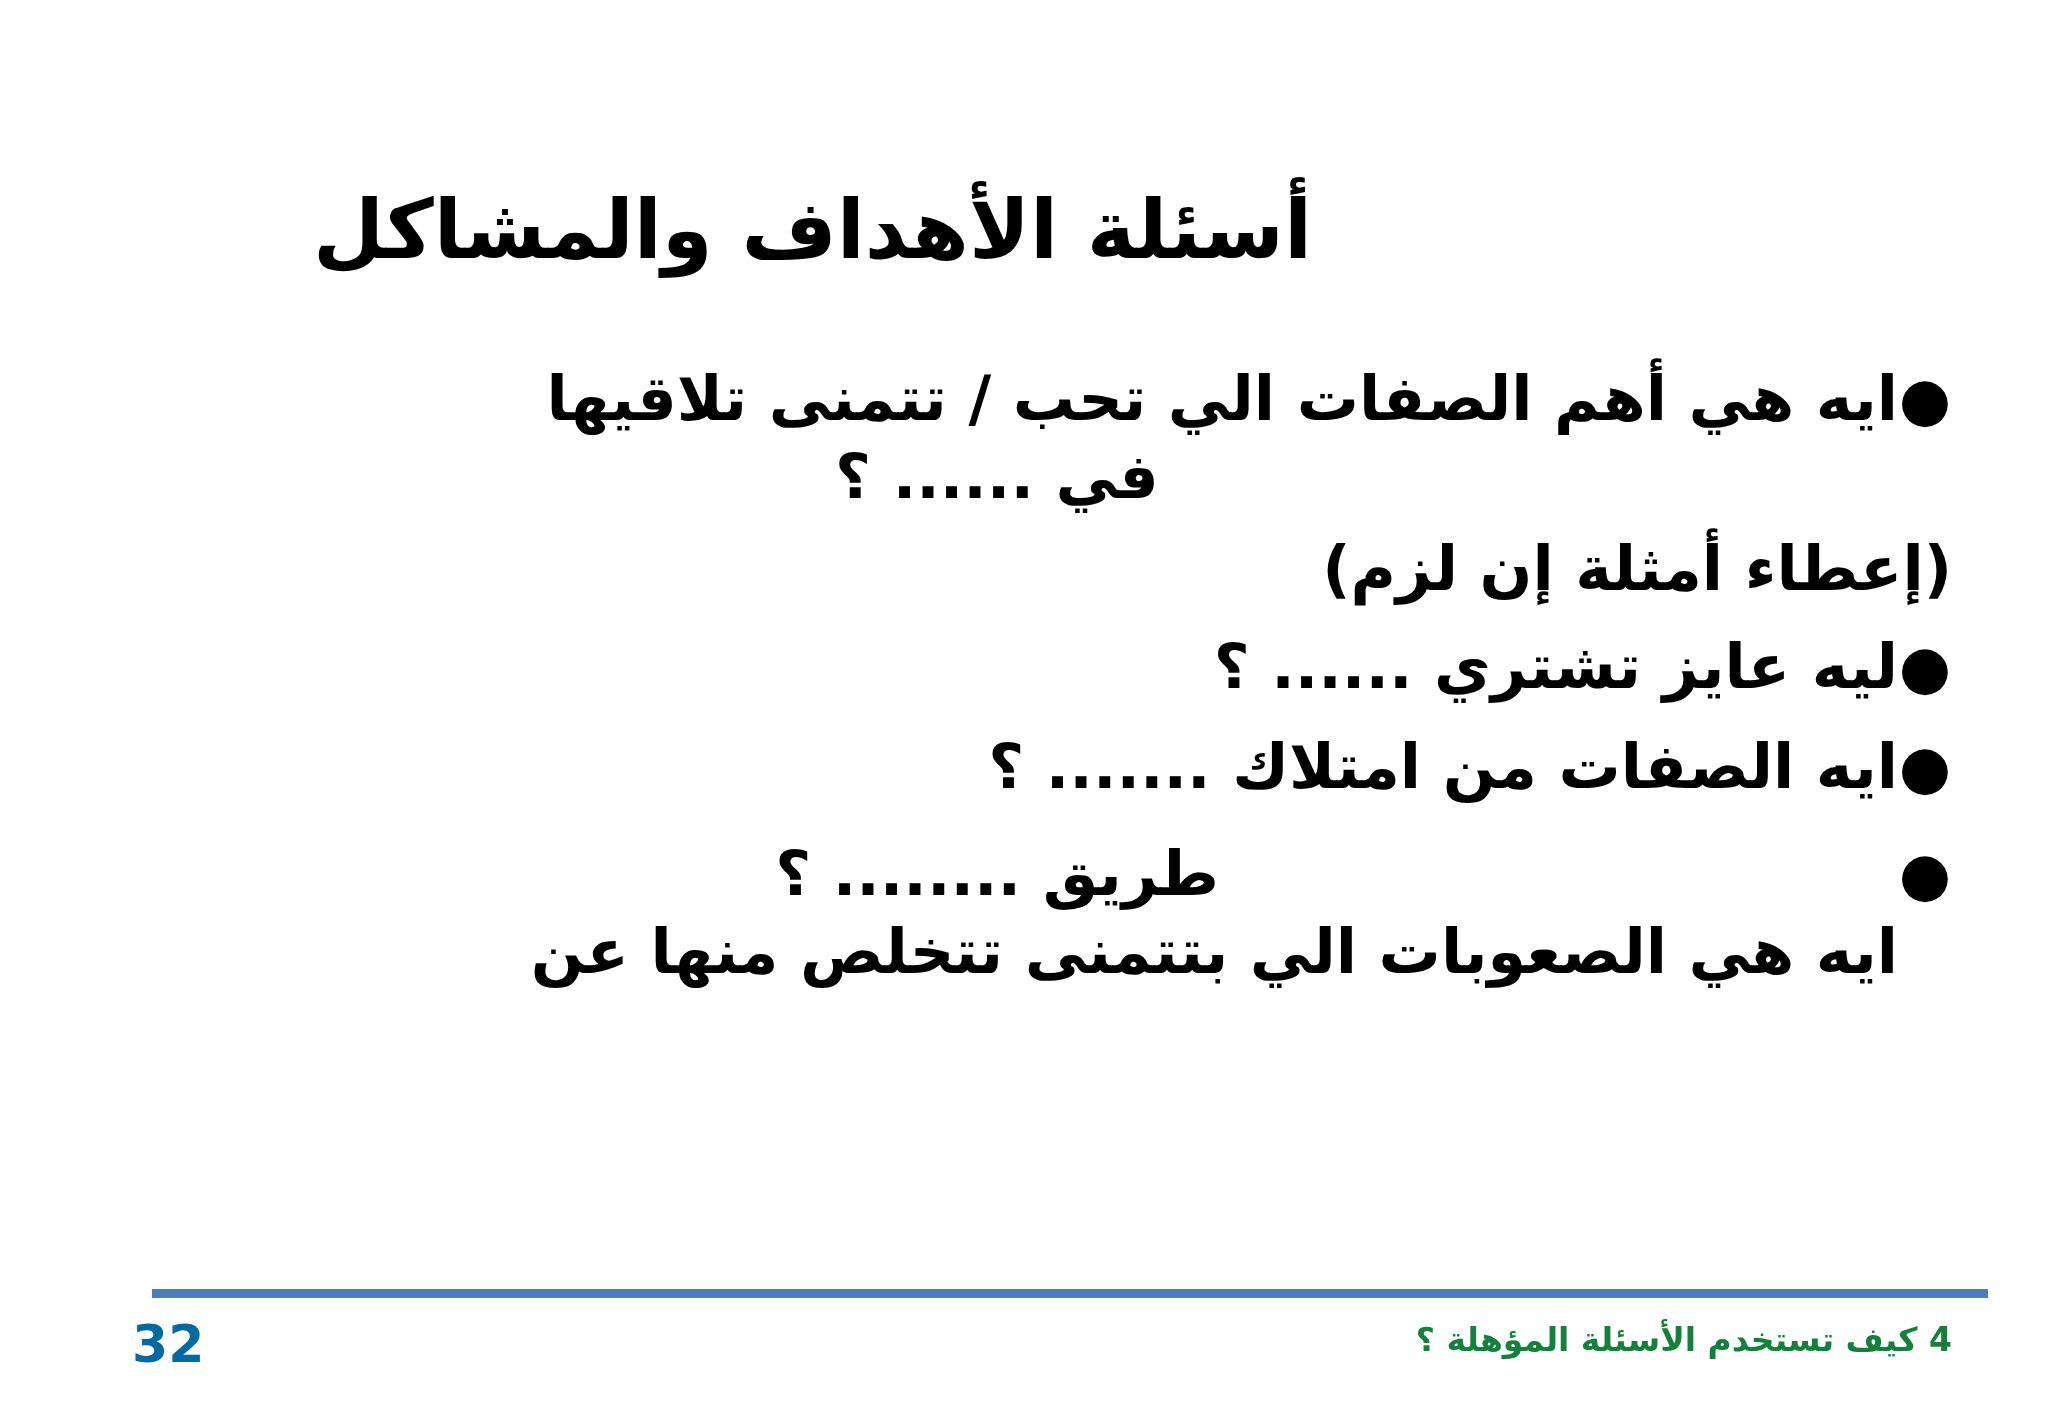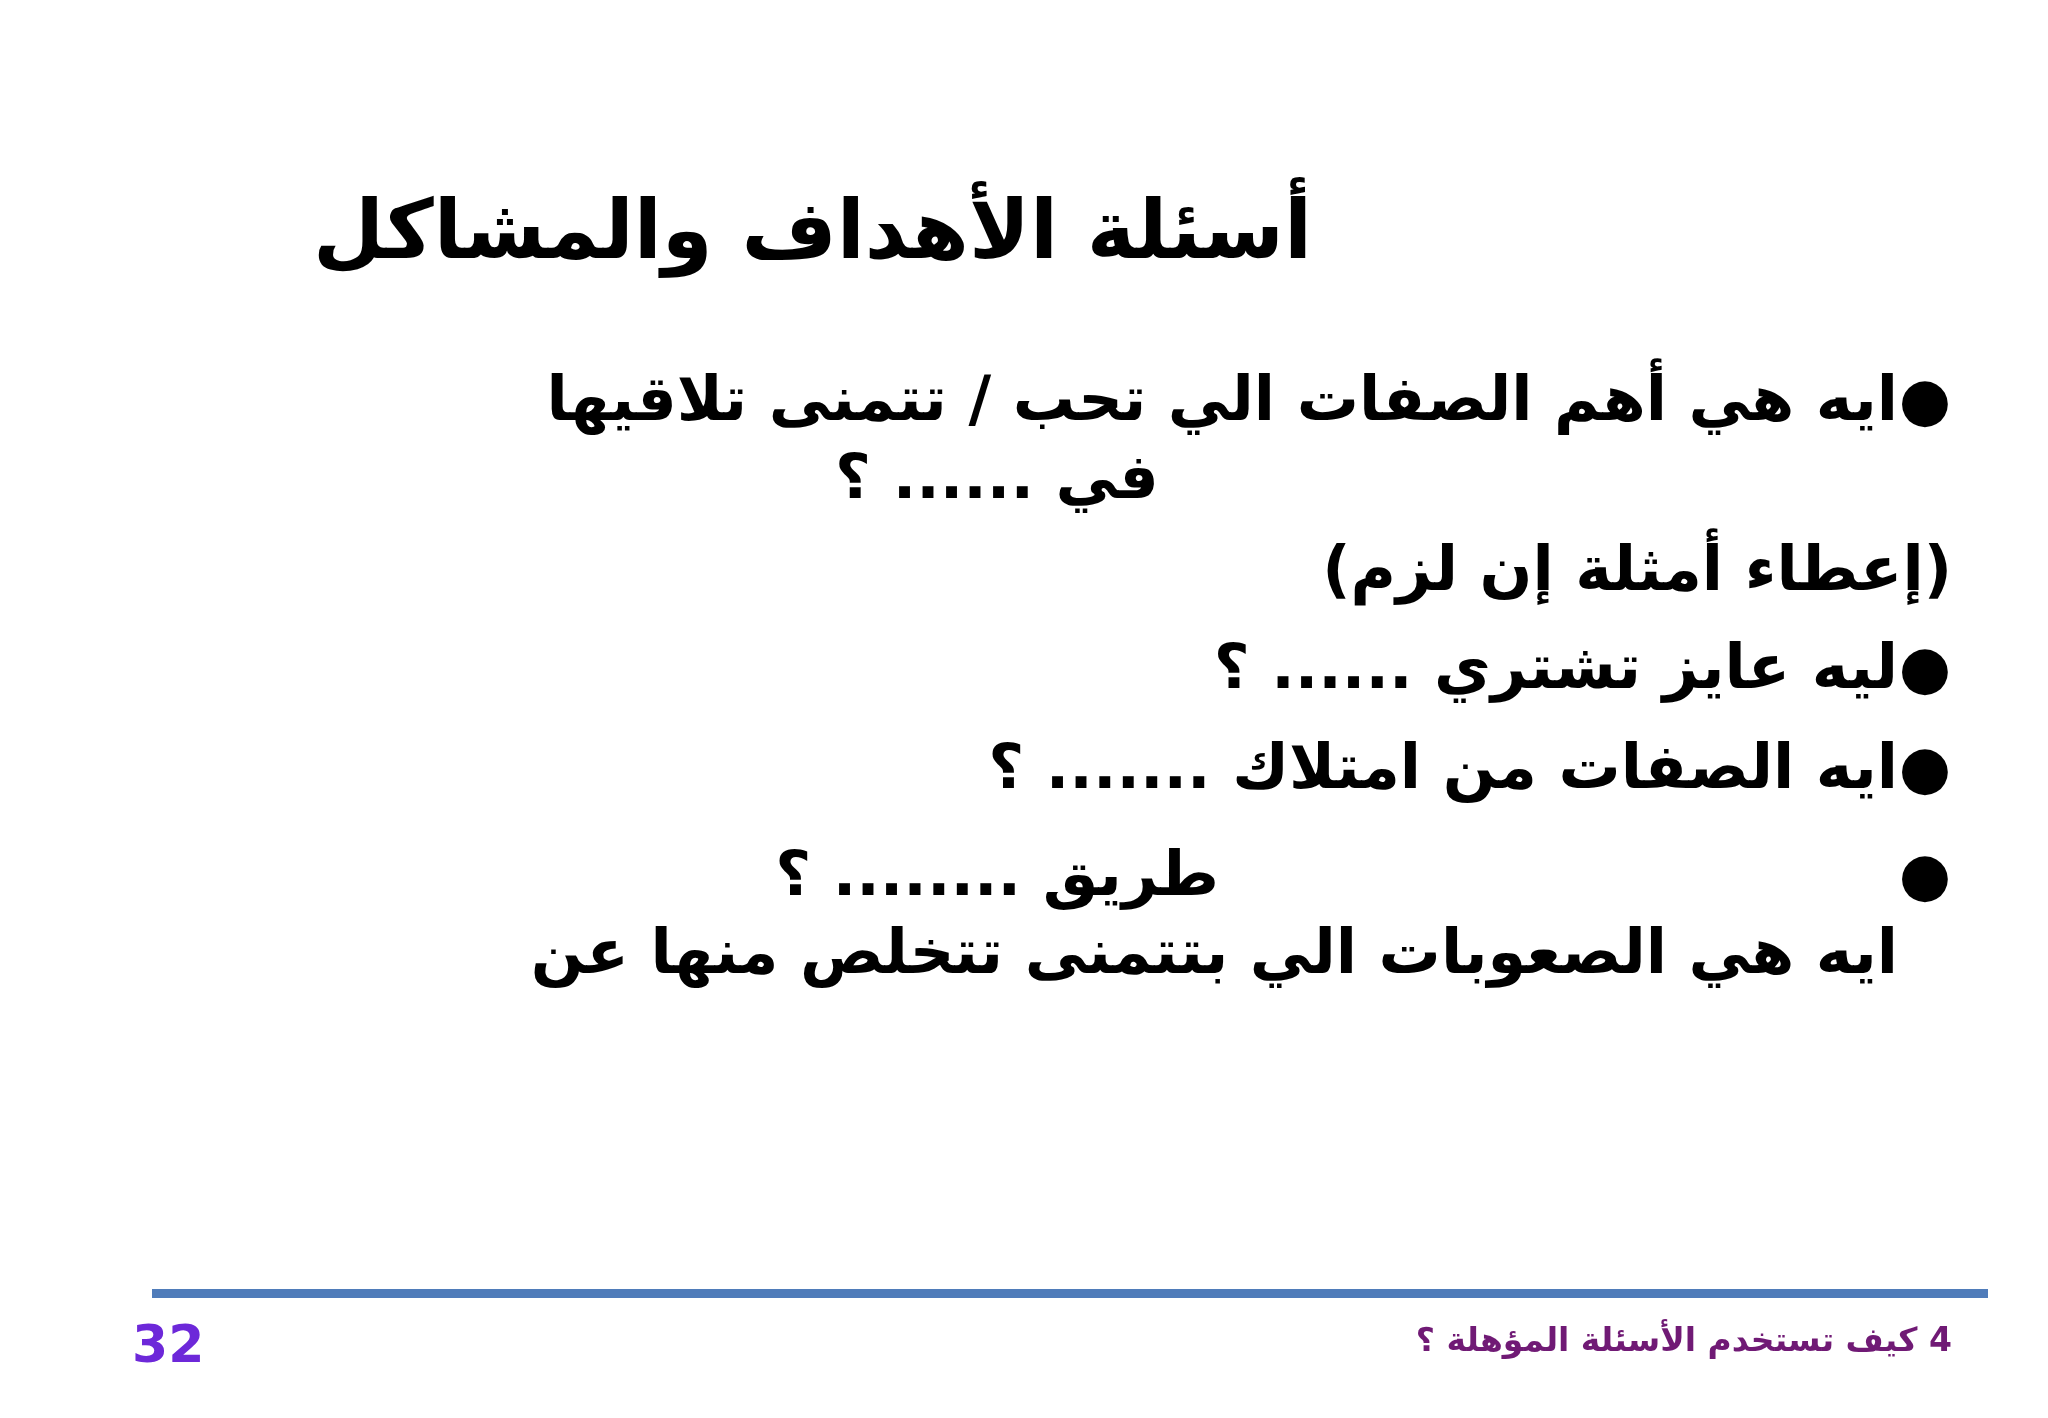--- a/index.html
+++ b/index.html
@@ -126,31 +126,31 @@
     top: 1306px;
     height: 92px;
   }
 
   .footer-page {
     position: absolute;
     left: 132px;
     top: 8px;
     font-size: 52px;
     font-weight: bold;
-    color: #6d28d9;
+    color: #0369a1;
     direction: ltr;
   }
 
   .footer-note {
     position: absolute;
     right: 96px;
     top: 14px;
     font-size: 33px;
     font-weight: bold;
-    color: #701a75;
+    color: #15803d;
     direction: rtl;
     white-space: nowrap;
   }
 </style>
 </head>
 <body>
 
 <div class="slide">
 
   <div class="title-block">

